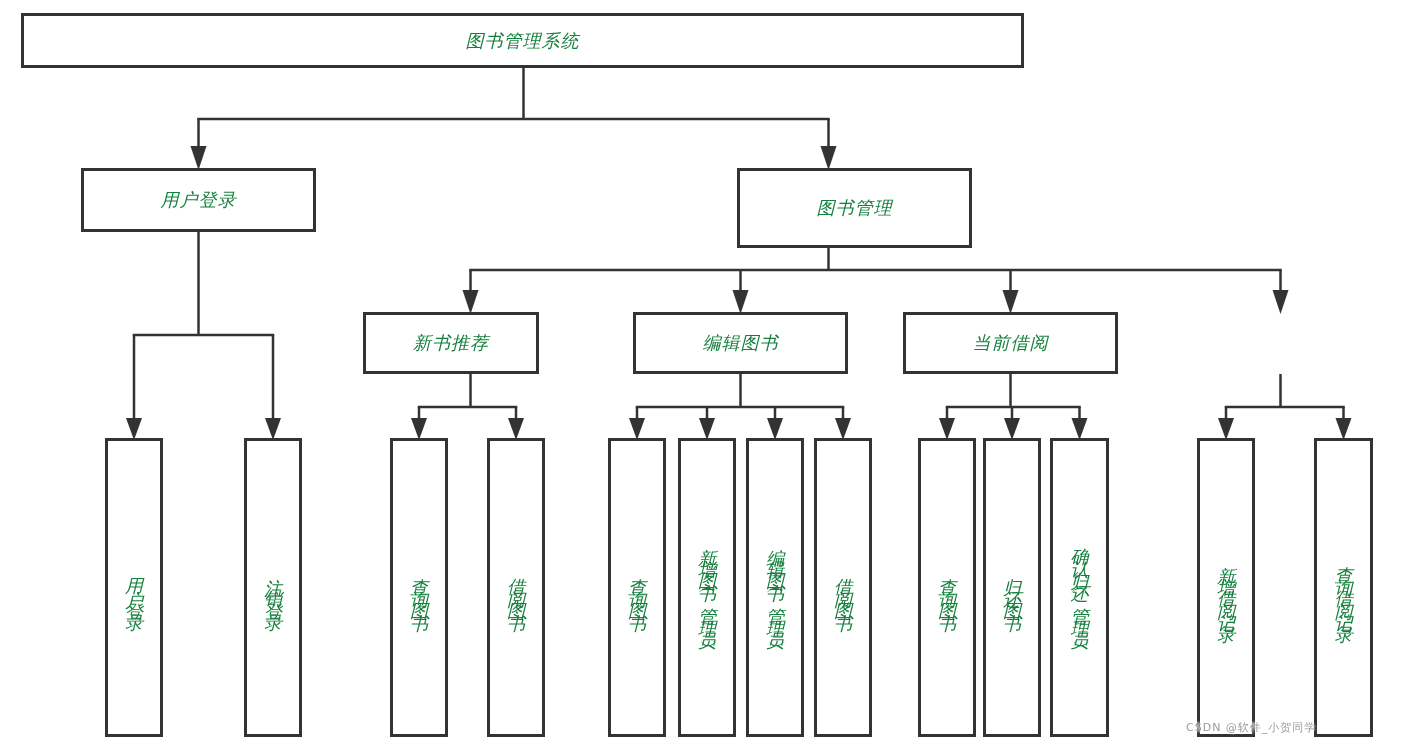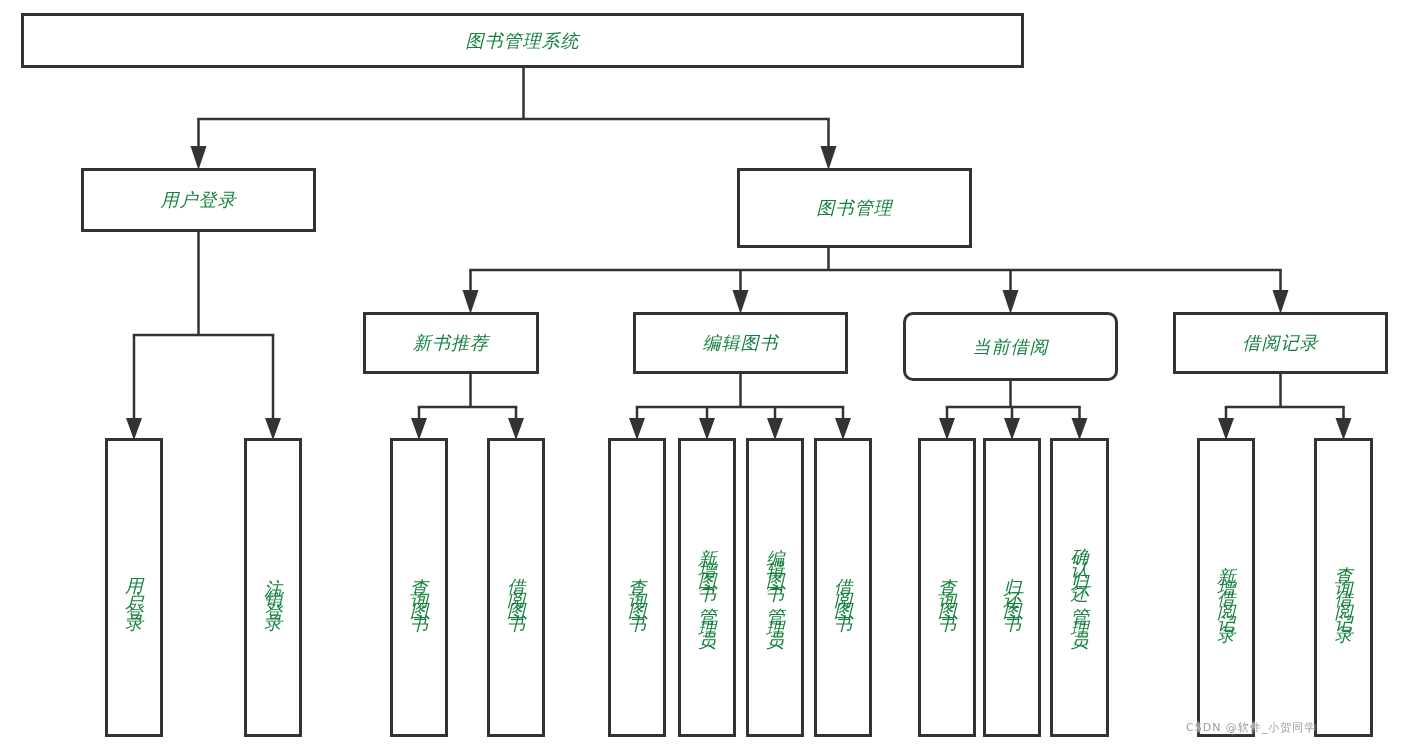--- a/index.html
+++ b/index.html
@@ -127,22 +127,21 @@
     </g>
   </svg>
 
   <div class="box h-label" style="left:21px; top:13px; width:1003px; height:55px;">图书管理系统</div>
 
   <div class="box h-label" style="left:81px; top:168px; width:235px; height:64px;">用户登录</div>
   <div class="box h-label" style="left:711px; top:168px; width:235px; height:80px;margin-left:26px;">图书管理</div>
 
   <div class="box h-label" style="left:363px; top:312px; width:176px; height:62px;">新书推荐</div>
   <div class="box h-label" style="left:633px; top:312px; width:215px; height:62px;">编辑图书</div>
-  <div class="box h-label" style="left:903px; top:312px; width:215px; height:69px;border-radius:10px;">当前借阅</div>
-  <div class="box h-label" style="left:1173px; top:312px; width:215px; height:62px;">借阅记录</div>
+  <div class="box h-label" style="left:903px; top:312px; width:215px; height:62px;">当前借阅</div>
 
   <div class="box v-label" style="left:105px; top:438px; width:58px; height:299px;">用户登录</div>
   <div class="box v-label" style="left:244px; top:438px; width:58px; height:299px;">注销登录</div>
 
   <div class="box v-label" style="left:390px; top:438px; width:58px; height:299px;">查询图书</div>
   <div class="box v-label" style="left:487px; top:438px; width:58px; height:299px;">借阅图书</div>
 
   <div class="box v-label" style="left:608px; top:438px; width:58px; height:299px;">查询图书</div>
   <div class="box v-label" style="left:678px; top:438px; width:58px; height:299px;">新增图书（管理员）</div>
   <div class="box v-label" style="left:746px; top:438px; width:58px; height:299px;">编辑图书（管理员）</div>

